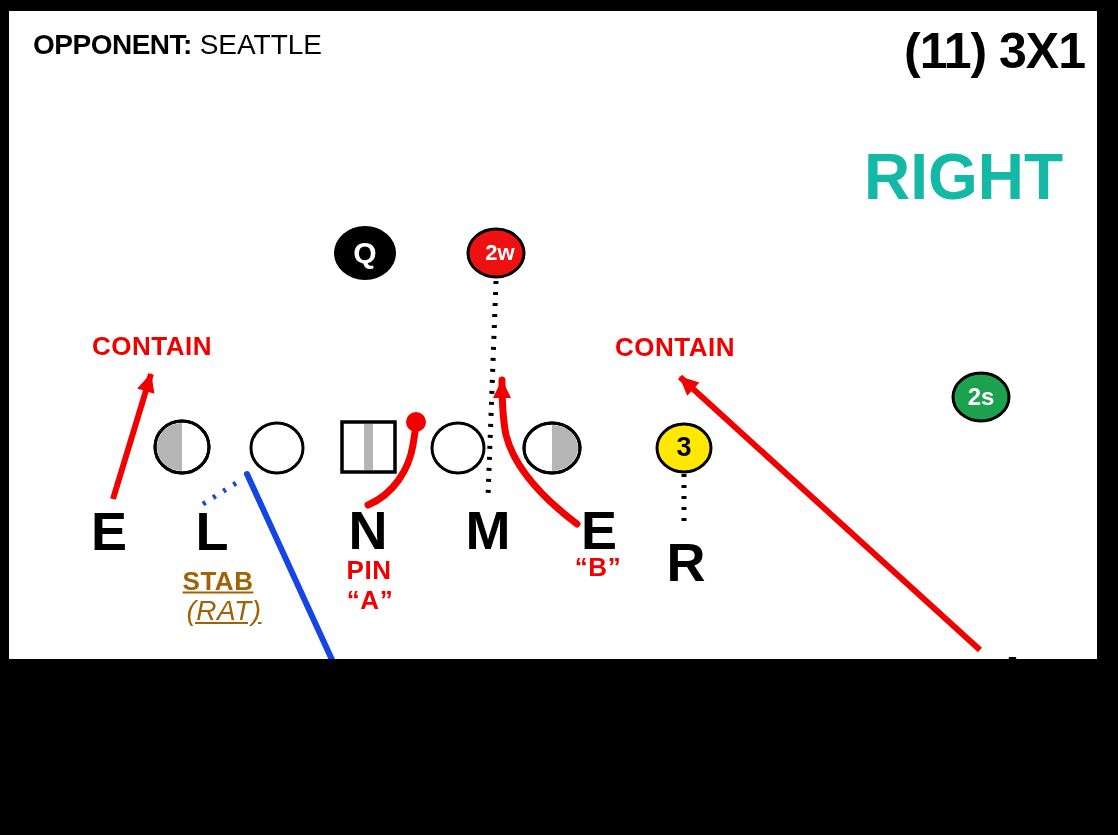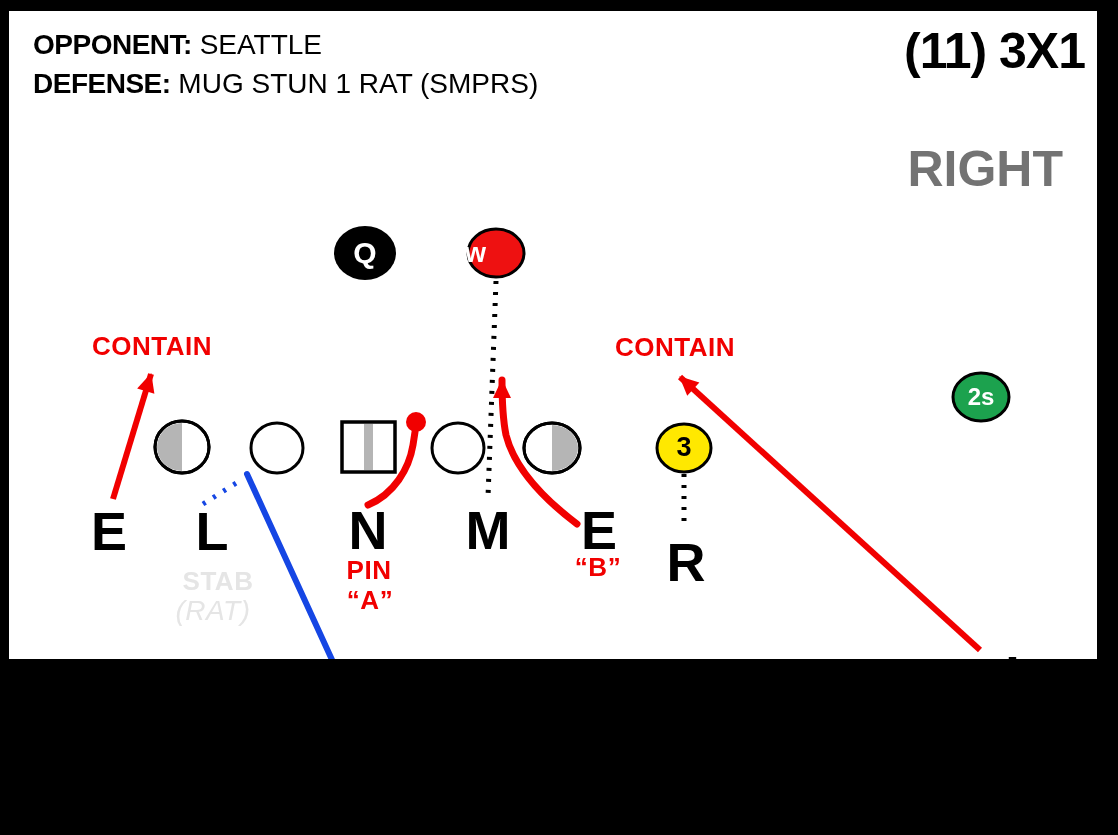--- a/index.html
+++ b/index.html
@@ -6,26 +6,26 @@
   .stage{
     position:relative;width:1118px;height:659px;background:#000;
     font-family:"Liberation Sans","DejaVu Sans",sans-serif;overflow:hidden;
   }
   .paper{position:absolute;left:9px;top:11px;width:1088px;height:814px;background:#ffffff;}
   .abs{position:absolute;white-space:nowrap;}
   .ctr{transform:translate(-50%,-50%);text-align:center;}
   .hdr{left:33px;top:25px;font-size:28px;line-height:39px;color:#000;}
   .hdr b{font-weight:bold;letter-spacing:-0.5px;}
   .tag{font-size:50px;font-weight:800;color:#000;letter-spacing:-1px;}
-  .dir{font-size:50px;font-weight:800;color:#737373;letter-spacing:0px;}
+  .dir{font-size:64px;font-weight:800;color:#14b8a6;letter-spacing:0px;}
   .pos{font-size:54px;font-weight:bold;color:#000;}
   .badge{font-weight:bold;}
   .note{font-size:26px;font-weight:bold;letter-spacing:0.5px;}
   .red{color:#f10000;}
-  .blue{color:#e5e5e5;}
+  .blue{color:#a16207;text-decoration:underline;}
   .ital{font-style:italic;font-weight:normal;font-size:28px;}
   .footer{left:0;top:766px;width:1118px;text-align:center;
     font-family:"Liberation Serif","DejaVu Serif",serif;
     font-size:28px;font-weight:bold;color:#000;}
   svg{position:absolute;left:0;top:0;}
 </style>
 </head>
 <body>
 
 <div class="stage">
@@ -65,40 +65,39 @@
     </g>
 
     <ellipse cx="365" cy="253" rx="31" ry="27" fill="#000"></ellipse>
     <ellipse cx="496" cy="253" rx="28" ry="24" stroke="#000" stroke-width="3" fill="#ee1111"></ellipse>
     <ellipse cx="684" cy="448" rx="27" ry="24" stroke="#000" stroke-width="3" fill="#ffe800"></ellipse>
     <ellipse cx="981" cy="397" rx="28" ry="24" stroke="#000" stroke-width="3" fill="#1ca24e"></ellipse>
   </svg>
 
   <div class="abs hdr">
     <div><b>OPPONENT:</b> <span>SEATTLE</span></div>
-    <div><b>DEFENSE:</b> <span>MUG STUN 1 RAT (SMPRS)</span></div>
   </div>
 
   <div class="abs tag" style="top:22px;right:33px;">(11) 3X1</div>
   <div class="abs dir" style="top:140px;right:55px;">RIGHT</div>
 
   <div class="abs ctr badge" style="left:365px;top:253px;font-size:30px;color:#fff;">Q</div>
-  <div class="abs ctr badge" style="left:468px;top:253px;font-size:27px;color:#fff;">2w</div>
+  <div class="abs ctr badge" style="left:500px;top:253px;font-size:22px;color:#fff;">2w</div>
   <div class="abs ctr badge" style="left:684px;top:447px;font-size:27px;color:#000;">3</div>
   <div class="abs ctr badge" style="left:981px;top:397px;font-size:24px;color:#fff;">2s</div>
 
   <div class="abs ctr pos" style="left:109px;top:531px;">E</div>
   <div class="abs ctr pos" style="left:212px;top:531px;">L</div>
   <div class="abs ctr pos" style="left:368px;top:530px;">N</div>
   <div class="abs ctr pos" style="left:488px;top:530px;">M</div>
   <div class="abs ctr pos" style="left:599px;top:530px;">E</div>
   <div class="abs ctr pos" style="left:686px;top:562px;">R</div>
   <div class="abs ctr pos" style="left:977px;top:677px;margin-left:16px;">Ni</div>
 
   <div class="abs ctr note red" style="left:152px;top:346px;">CONTAIN</div>
   <div class="abs ctr note red" style="left:675px;top:347px;">CONTAIN</div>
   <div class="abs ctr note red" style="left:369px;top:570px;">PIN</div>
   <div class="abs ctr note red" style="left:370px;top:600px;">“A”</div>
   <div class="abs ctr note red" style="left:598px;top:567px;">“B”</div>
   <div class="abs ctr note blue" style="left:218px;top:581px;">STAB</div>
-  <div class="abs ctr note blue ital" style="left:213px;top:611px;">(RAT)</div>
+  <div class="abs ctr note blue ital" style="left:224px;top:611px;">(RAT)</div>
 
 </div>
 
 </body></html>

